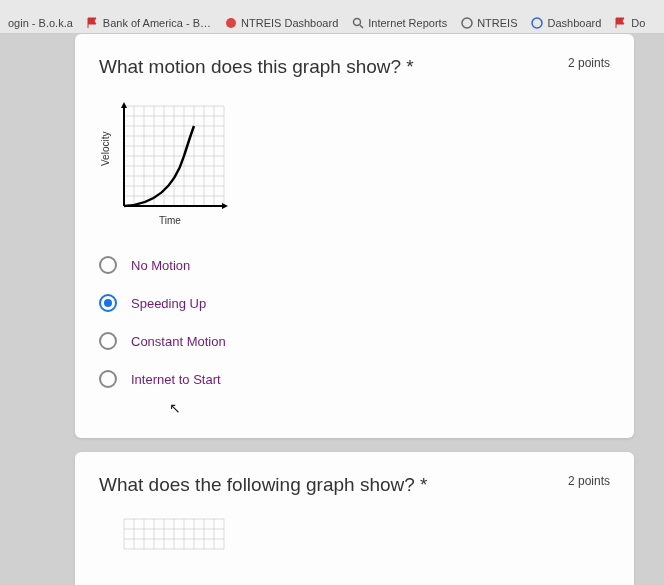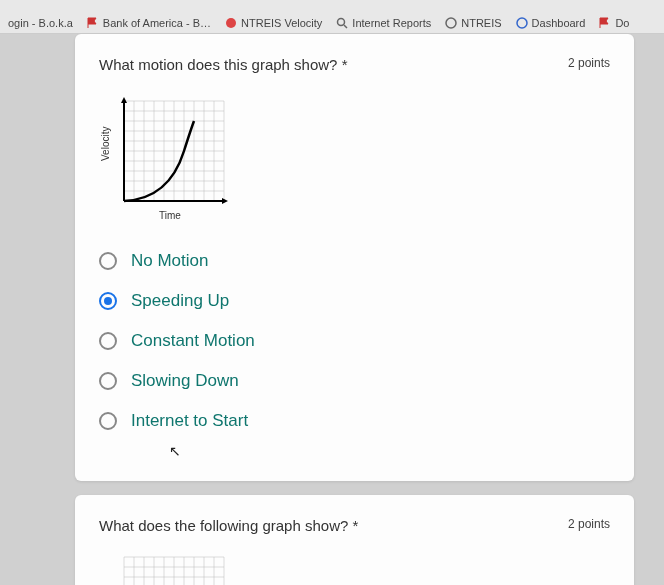--- a/index.html
+++ b/index.html
@@ -43,21 +43,21 @@
       margin-bottom: 14px;
       box-shadow: 0 1px 3px rgba(0,0,0,0.1);
     }
     .question-header {
       display: flex;
       justify-content: space-between;
       align-items: flex-start;
       margin-bottom: 18px;
     }
     .question-text {
-      font-size: 15px;
+      font-size: 19px;
       color: #333;
       font-weight: 400;
     }
     .points-label {
       font-size: 12px;
       color: #404040;
     }
     .chart-container {
       margin: 10px 0 20px 0;
     }
@@ -84,22 +84,22 @@
       border-color: #1a73e8;
     }
     .radio-circle.selected::after {
       content: "";
       width: 8px;
       height: 8px;
       background: #1a73e8;
       border-radius: 50%;
     }
     .option-label {
-      font-size: 17px;
-      color: #0f766e;
+      font-size: 13px;
+      color: #701a75;
     }
     .cursor-arrow {
       margin-left: 70px;
       margin-top: 2px;
       font-size: 14px;
       color: #222;
     }
   </style>
 </head>
 <body>
@@ -115,21 +115,21 @@
         </svg>
     </span>
     <span>Bank of America - B…</span>
   </div>
   <div class="bookmark-item">
     <span class="bm-icon">
       <svg viewBox="0 0 12 12">
           <circle cx="6" cy="6" r="5" fill="#d44"></circle>
         </svg>
     </span>
-    <span>NTREIS Velocity</span>
+    <span>NTREIS Dashboard</span>
   </div>
   <div class="bookmark-item">
     <span class="bm-icon">
       <svg viewBox="0 0 12 12">
           <circle cx="5" cy="5" r="3.5" fill="none" stroke="#666" stroke-width="1.5"></circle>
           <line x1="8" y1="8" x2="11" y2="11" stroke="#666" stroke-width="1.5"></line>
         </svg>
     </span>
     <span>Internet Reports</span>
   </div>
@@ -217,24 +217,20 @@
       <div class="option-row">
         <div class="radio-circle selected"></div>
         <span class="option-label">Speeding Up</span>
       </div>
       <div class="option-row">
         <div class="radio-circle"></div>
         <span class="option-label">Constant Motion</span>
       </div>
       <div class="option-row">
         <div class="radio-circle"></div>
-        <span class="option-label">Slowing Down</span>
-      </div>
-      <div class="option-row">
-        <div class="radio-circle"></div>
         <span class="option-label">Internet to Start</span>
       </div>
     </div>
     <div class="cursor-arrow">↖</div>
   </div>
 
   <div class="question-card">
     <div class="question-header">
       <div class="question-text">What does the following graph show? *</div>
       <div class="points-label">2 points</div>

